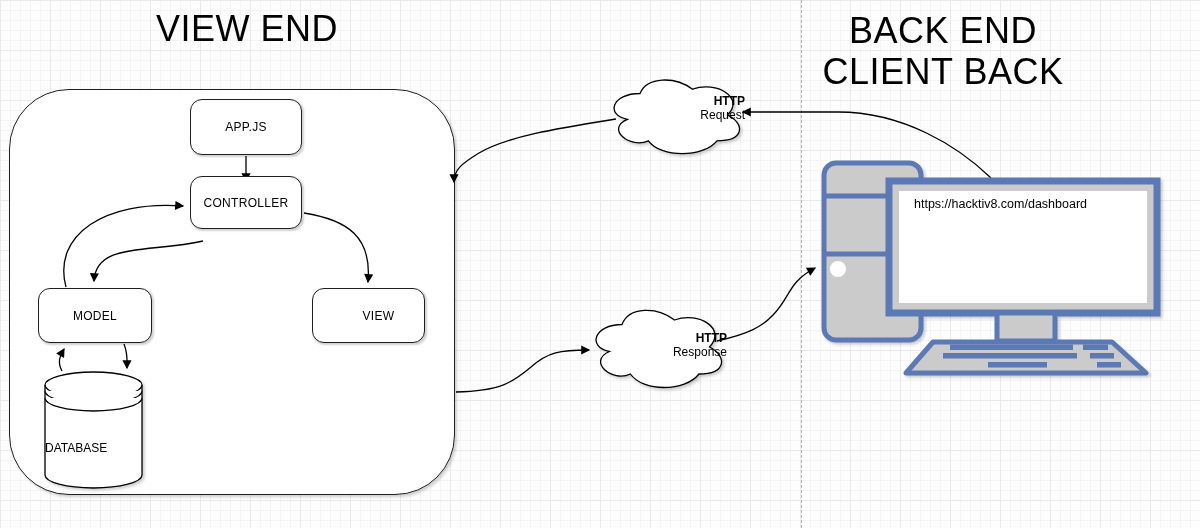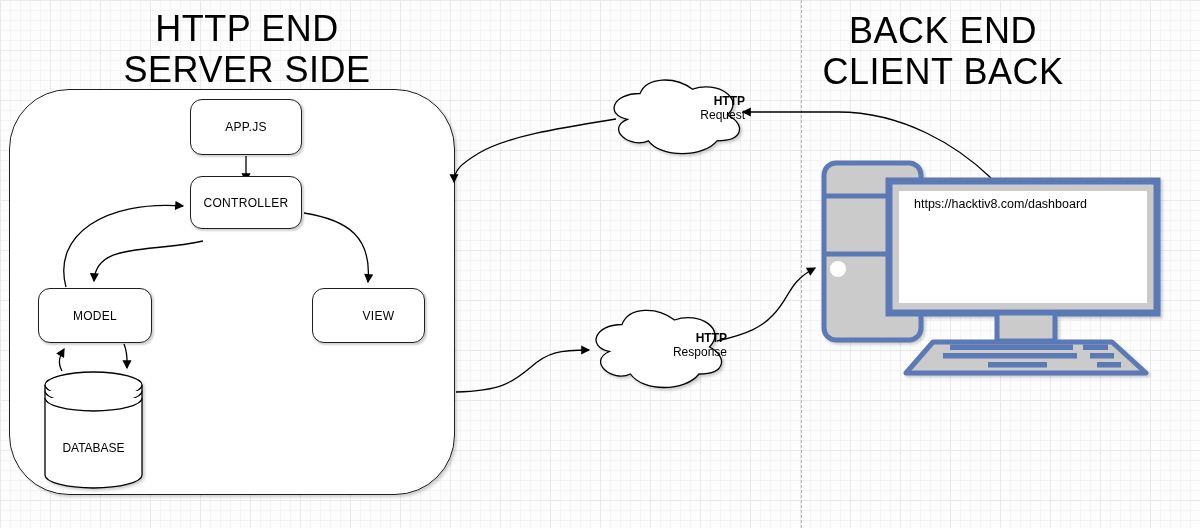--- a/index.html
+++ b/index.html
@@ -46,21 +46,21 @@
   .node.controller{left:190px;top:176px;width:112px;height:53px;}
   .node.model{left:38px;top:288px;width:114px;height:55px;}
   .node.view{left:312px;top:288px;width:113px;height:55px;padding-left:20px;}
   .cloud-label{
     position:absolute;text-align:right;font-size:12px;line-height:14px;color:#000;
   }
   .cloud-label .l1{font-weight:700;}
   .cloud-label.request{left:605px;top:94px;width:140px;}
   .cloud-label.response{left:587px;top:331px;width:140px;}
   .db-label{
-    position:absolute;left:45px;top:441px;width:97px;text-align:center;
+    position:absolute;left:45px;top:441px;width:97px;
     font-size:12px;color:#000;
   }
   .browser-url{
     position:absolute;left:914px;top:197px;width:232px;
     font-size:12.5px;color:#000;white-space:nowrap;
   }
   svg{position:absolute;left:0;top:0;}
   .edge{fill:none;stroke:#000;stroke-width:1.3px;}
   .shape{fill:#fff;stroke:#000;stroke-width:1.3px;}
   .shadowed{filter:drop-shadow(2px 2px 1.5px rgba(0,0,0,.2));}
@@ -69,22 +69,21 @@
   .gray-fill{fill:var(--device-gray);}
 </style>
 </head>
 <body>
 
 <div id="stage">
 
   <div class="divider"></div>
 
   <div class="title backend">
-    <div>HTTP END</div>
-    <div>SERVER SIDE</div>
+    <div>VIEW END</div>
   </div>
   <div class="title frontend">
     <div>BACK END</div>
     <div>CLIENT BACK</div>
   </div>
 
   <div class="container-box"></div>
 
   <svg width="1200" height="528" viewBox="0 0 1200 528">
     <defs>

